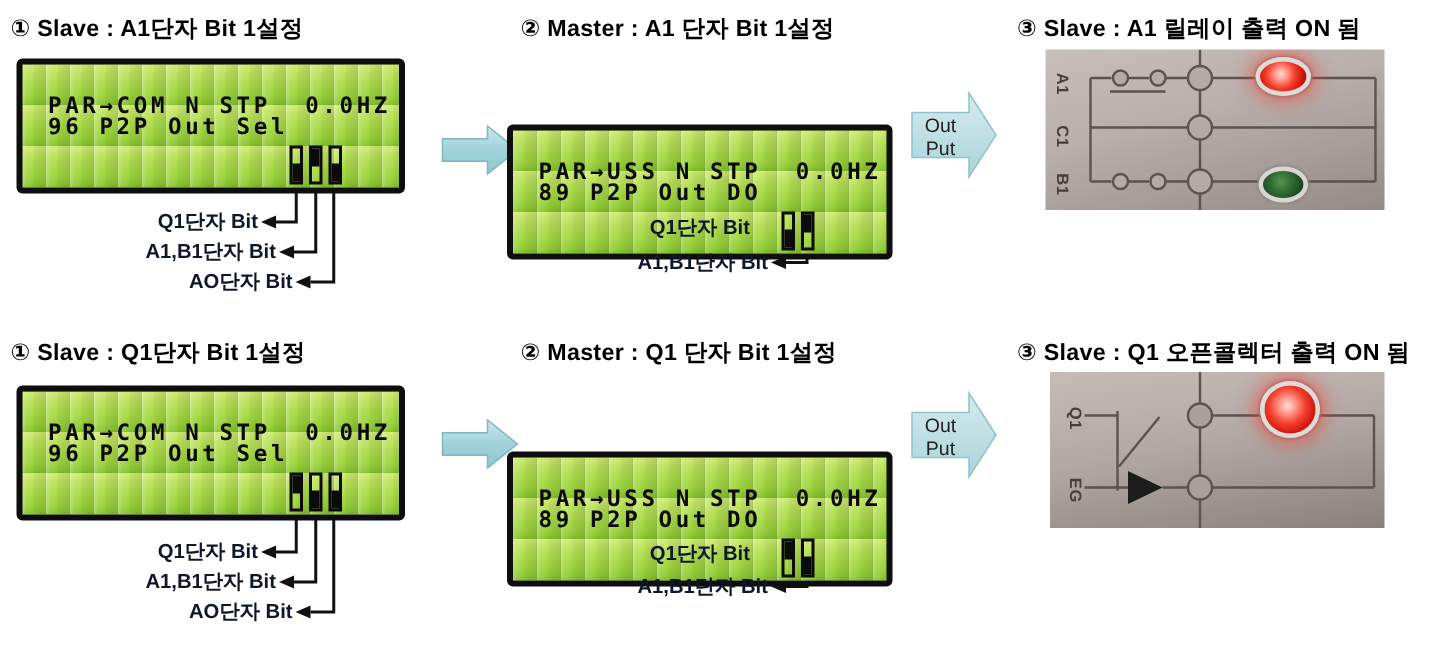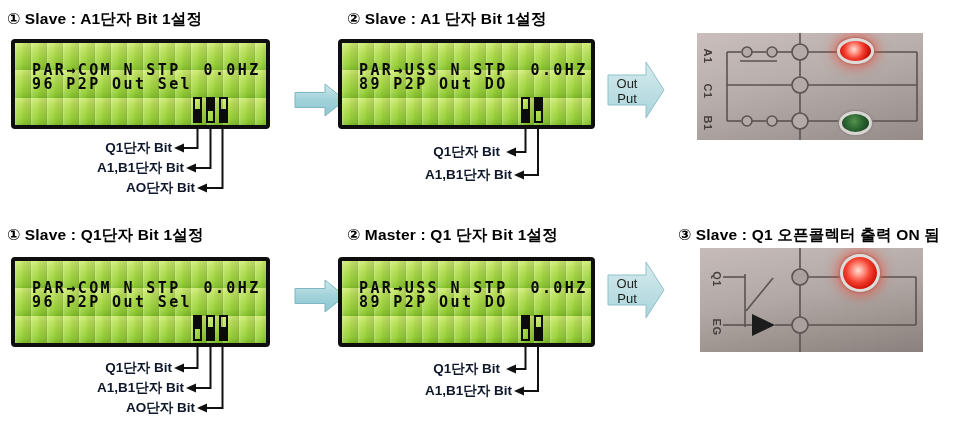--- a/index.html
+++ b/index.html
@@ -20,21 +20,21 @@
     background-color:#a8d944;
     background-image:
       repeating-linear-gradient(90deg,
         rgba(255,255,255,0.30) 0px, rgba(255,255,255,0.12) 2px,
         rgba(255,255,255,0.00) 7px, rgba(0,0,0,0.04) 8px,
         rgba(0,0,0,0.10) 15px, rgba(0,0,0,0.16) 16px),
       repeating-linear-gradient(180deg,
         #d0ec75 0px, #bce25c 6px, #a9da48 14px,
         #9bd23c 21px, #8dc933 25px, #83c02b 27.3px);
   }
-  .lcd.narrow { width:257px; }
+  .lcd.narrow { width:257px;margin-top:44px; }
   .lcd-line {
     position:absolute; left:17px; white-space:pre; color:#0a0a0a;
     font-family:"DejaVu Sans Mono","Liberation Mono",monospace;
     font-weight:bold; font-size:15px; letter-spacing:2.4px;
   }
   .lcd-line.l1 { top:18px; }
   .lcd-line.l2 { top:32px; }
 
   .bits { position:absolute; top:54px; display:flex; gap:4px; }
   .bits.slave { left:178px; }
@@ -138,21 +138,22 @@
     </g>
 
     <polygon fill="url(#gA)" stroke="#7fb6c1" stroke-width="1" points="295,92.5 325,92.5 325,84 345,100 325,116 325,107.5 295,107.5"></polygon>
     <polygon fill="url(#gA)" stroke="#7fb6c1" stroke-width="1" points="295,288.5 325,288.5 325,280 345,296 325,312 325,303.5 295,303.5"></polygon>
 
     <polygon fill="url(#gB)" stroke="#8fc2cb" stroke-width="1" points="608,75 646,75 646,62 664,90 646,118 646,105 608,105"></polygon>
     <polygon fill="url(#gB)" stroke="#8fc2cb" stroke-width="1" points="608,275 646,275 646,262 664,290 646,318 646,305 608,305"></polygon>
   </svg>
 
   <div class="step-title" style="left:7px; top:9px;">① Slave : A1단자 Bit 1설정</div>
-  <div class="step-title" style="left:347px; top:9px;">② Slave : A1 단자 Bit 1설정</div>
+  <div class="step-title" style="left:347px; top:9px;">② Master : A1 단자 Bit 1설정</div>
+  <div class="step-title" style="left:678px; top:9px;">③ Slave : A1 릴레이 출력 ON 됨</div>
 
   <div class="lcd" style="left:11px; top:39px;">
     <div class="lcd-line l1">PAR→COM N STP  0.0HZ</div>
     <div class="lcd-line l2">96 P2P Out Sel</div>
     <div class="bits slave">
       <div class="bit" data-state="0"></div>
       <div class="bit" data-state="1"></div>
       <div class="bit" data-state="0"></div>
     </div>
   </div>

